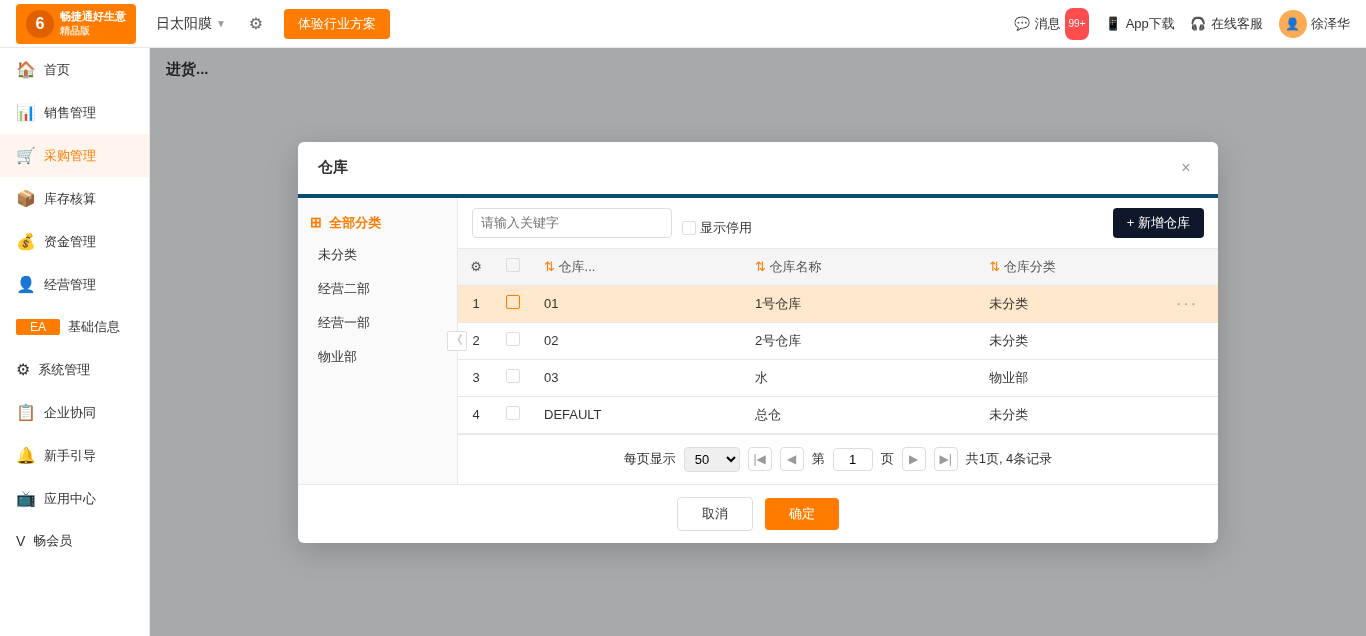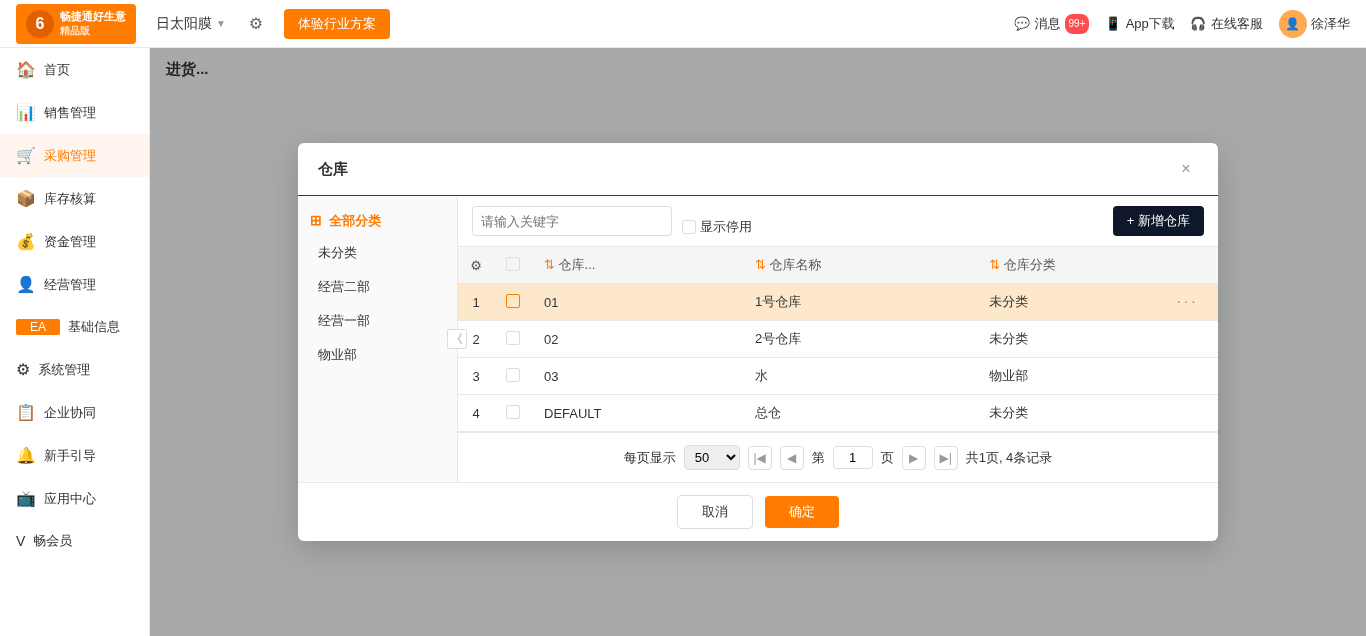--- a/index.html
+++ b/index.html
@@ -66,21 +66,21 @@
       display: flex; align-items: center; gap: 4px;
       color: #333; cursor: pointer; font-size: 13px;
     }
     .badge {
       background: #ff4d4f;
       color: #fff;
       border-radius: 8px;
       font-size: 10px;
       padding: 0 4px;
       min-width: 16px;
-      height: 20px;
+      height: 32px;
       display: inline-flex;
       align-items: center;
       justify-content: center;
     }
     .user-avatar {
       width: 28px; height: 28px;
       background: #ffaa55;
       border-radius: 50%;
       display: flex; align-items: center; justify-content: center;
       color: #fff; font-size: 12px;
@@ -152,21 +152,21 @@
       max-height: 560px;
       display: flex;
       flex-direction: column;
       box-shadow: 0 8px 32px rgba(0,0,0,0.18);
     }
     .dialog-header {
       display: flex;
       align-items: center;
       justify-content: space-between;
       padding: 14px 20px;
-      border-bottom: 1px solid #0c4a6e;
+      border-bottom: 4px solid #0c4a6e;
     }
     .dialog-title { font-size: 15px; font-weight: bold; color: #333; }
     .dialog-close {
       cursor: pointer; font-size: 16px; color: #999;
       width: 24px; height: 24px;
       display: flex; align-items: center; justify-content: center;
     }
     .dialog-body {
       display: flex;
       flex: 1;

